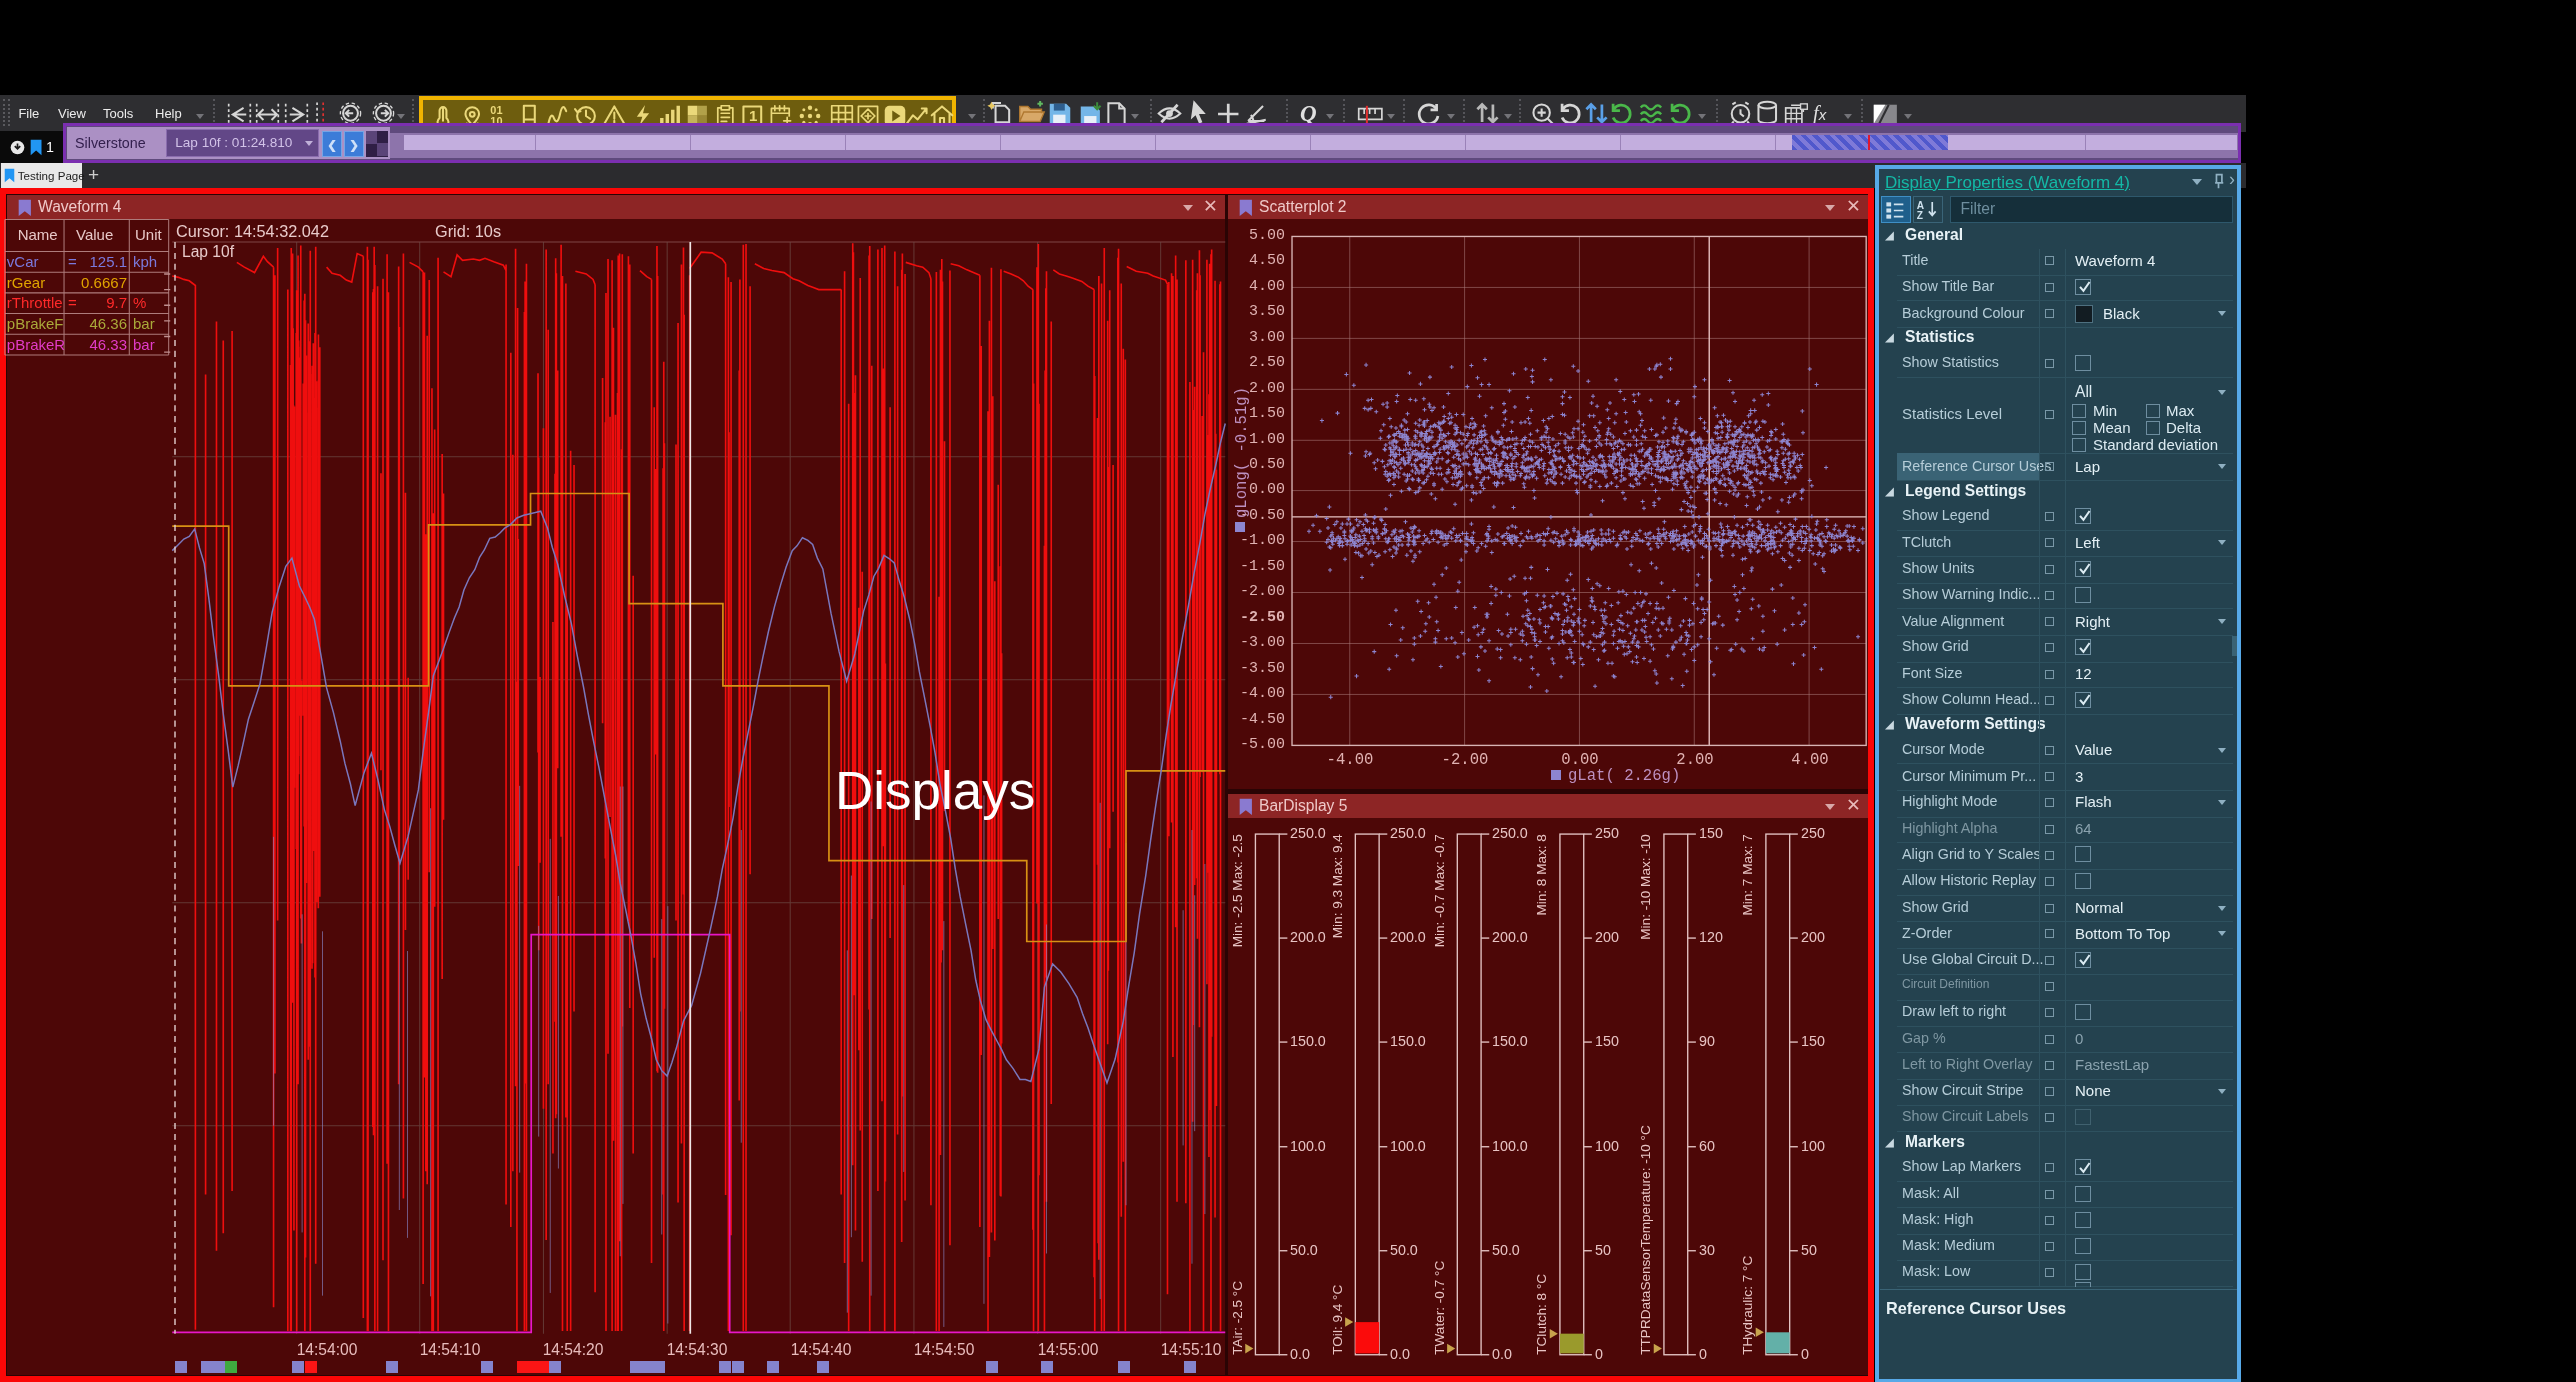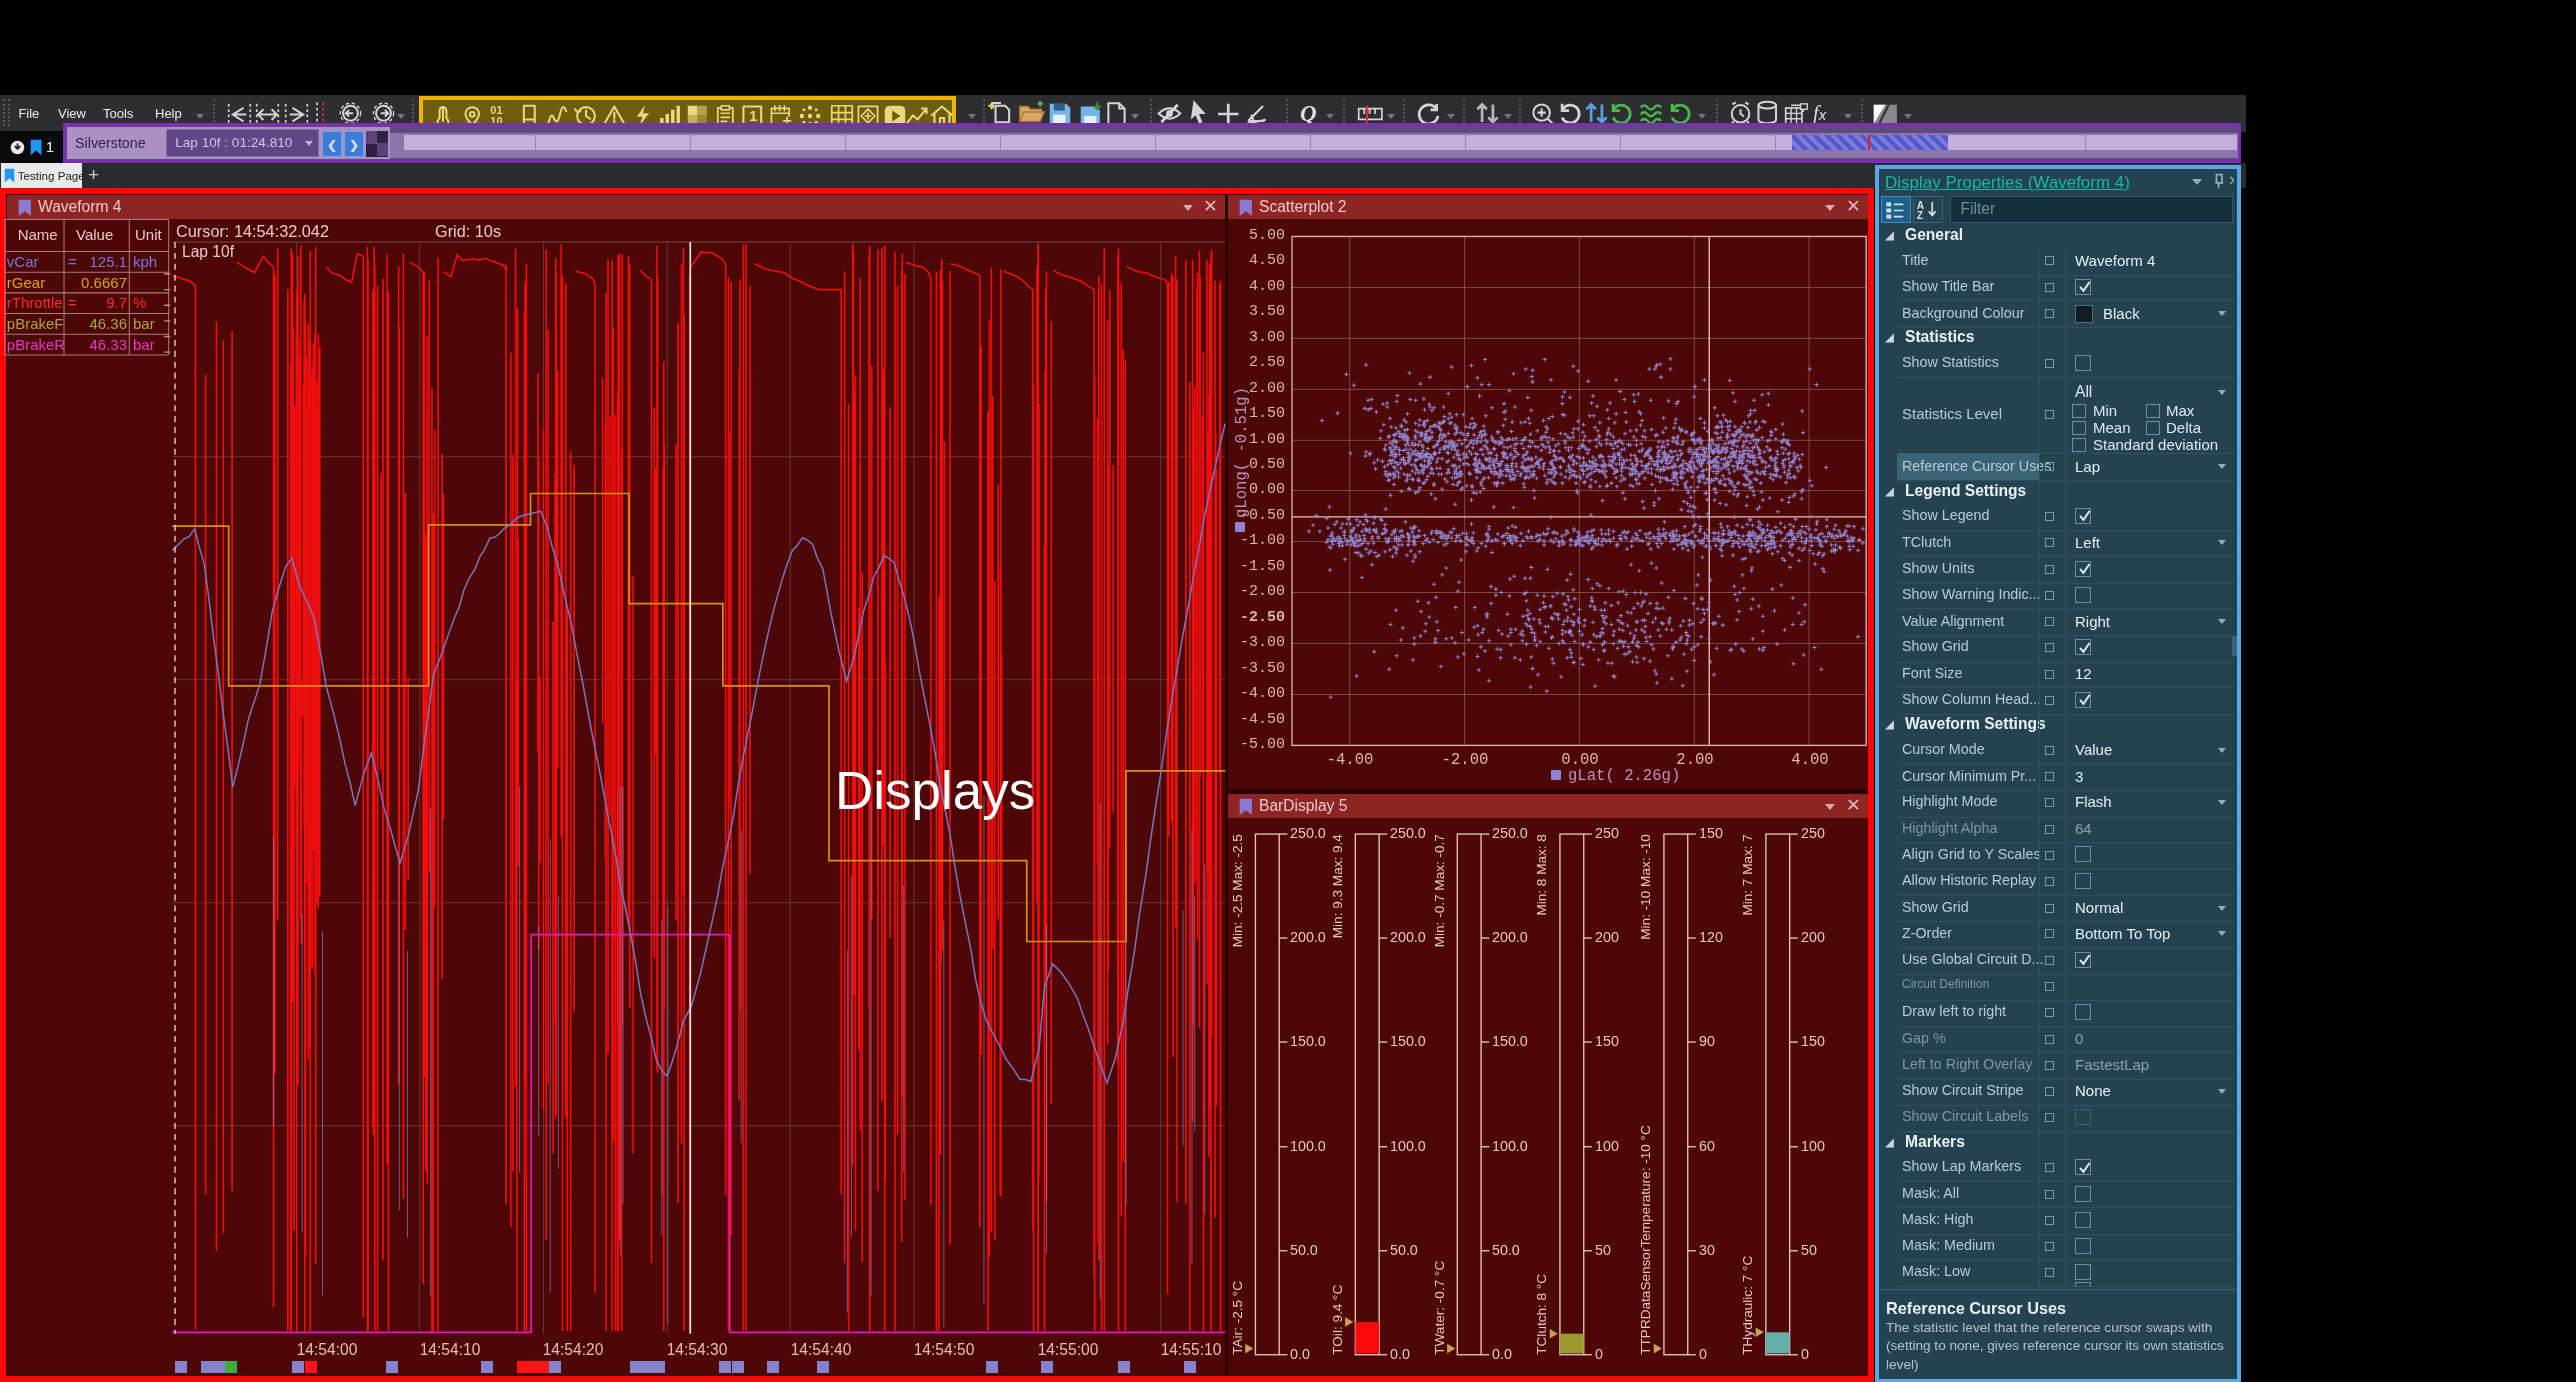--- a/index.html
+++ b/index.html
@@ -716,16 +716,15 @@
 <div class="abs" style="left:1897px;top:1260px;width:336px;height:0.7px;background:#2e515f;"></div>
 <div class="abs" style="left:1902px;top:1263px;color:#b6cdd8;font-size:14.3px;white-space:nowrap;">Mask: Low</div>
 <div class="abs" style="left:2045px;top:1268px;width:8.8px;height:8.8px;border:1.4px solid #7a98a8;"></div>
 <div class="abs" style="left:2075px;top:1264px;width:16.3px;height:16.3px;border:1.4px solid #6e8ea0;"></div>
 <div class="abs" style="left:1897px;top:1286px;width:336px;height:0.7px;background:#2e515f;"></div>
 <div class="abs" style="left:2039px;top:249px;width:0.7px;height:1037px;background:#2e515f;"></div>
 <div class="abs" style="left:2065px;top:249px;width:0.7px;height:1037px;background:#2e515f;"></div>
 <div class="abs" style="left:2075px;top:1282px;width:16.3px;height:5.4px;border:1.4px solid #6e8ea0;border-bottom:none;"></div>
 <div class="abs" style="left:1880px;top:1289px;width:357px;height:1.4px;background:#3a6375;"></div>
 <div class="abs" style="left:1886px;top:1299px;color:#e8f2f6;font-size:16.3px;font-weight:bold;">Reference Cursor Uses</div>
-<div class="abs" style="left:1886px;top:1319px;width:354px;color:#b0c4cc;font-size:13.6px;line-height:18.4px;white-space:nowrap;">The statistic level that the reference cursor swaps with<br>(setting to none, gives reference cursor its own statistics<br>level)</div>
 <div class="abs" style="left:2232px;top:636px;width:5.4px;height:20.4px;background:#3a6375;"></div>
 <div class="abs" style="left:835px;top:760px;color:#fff;font-size:53px;">Displays</div>
 </div>
 
 </body></html>

